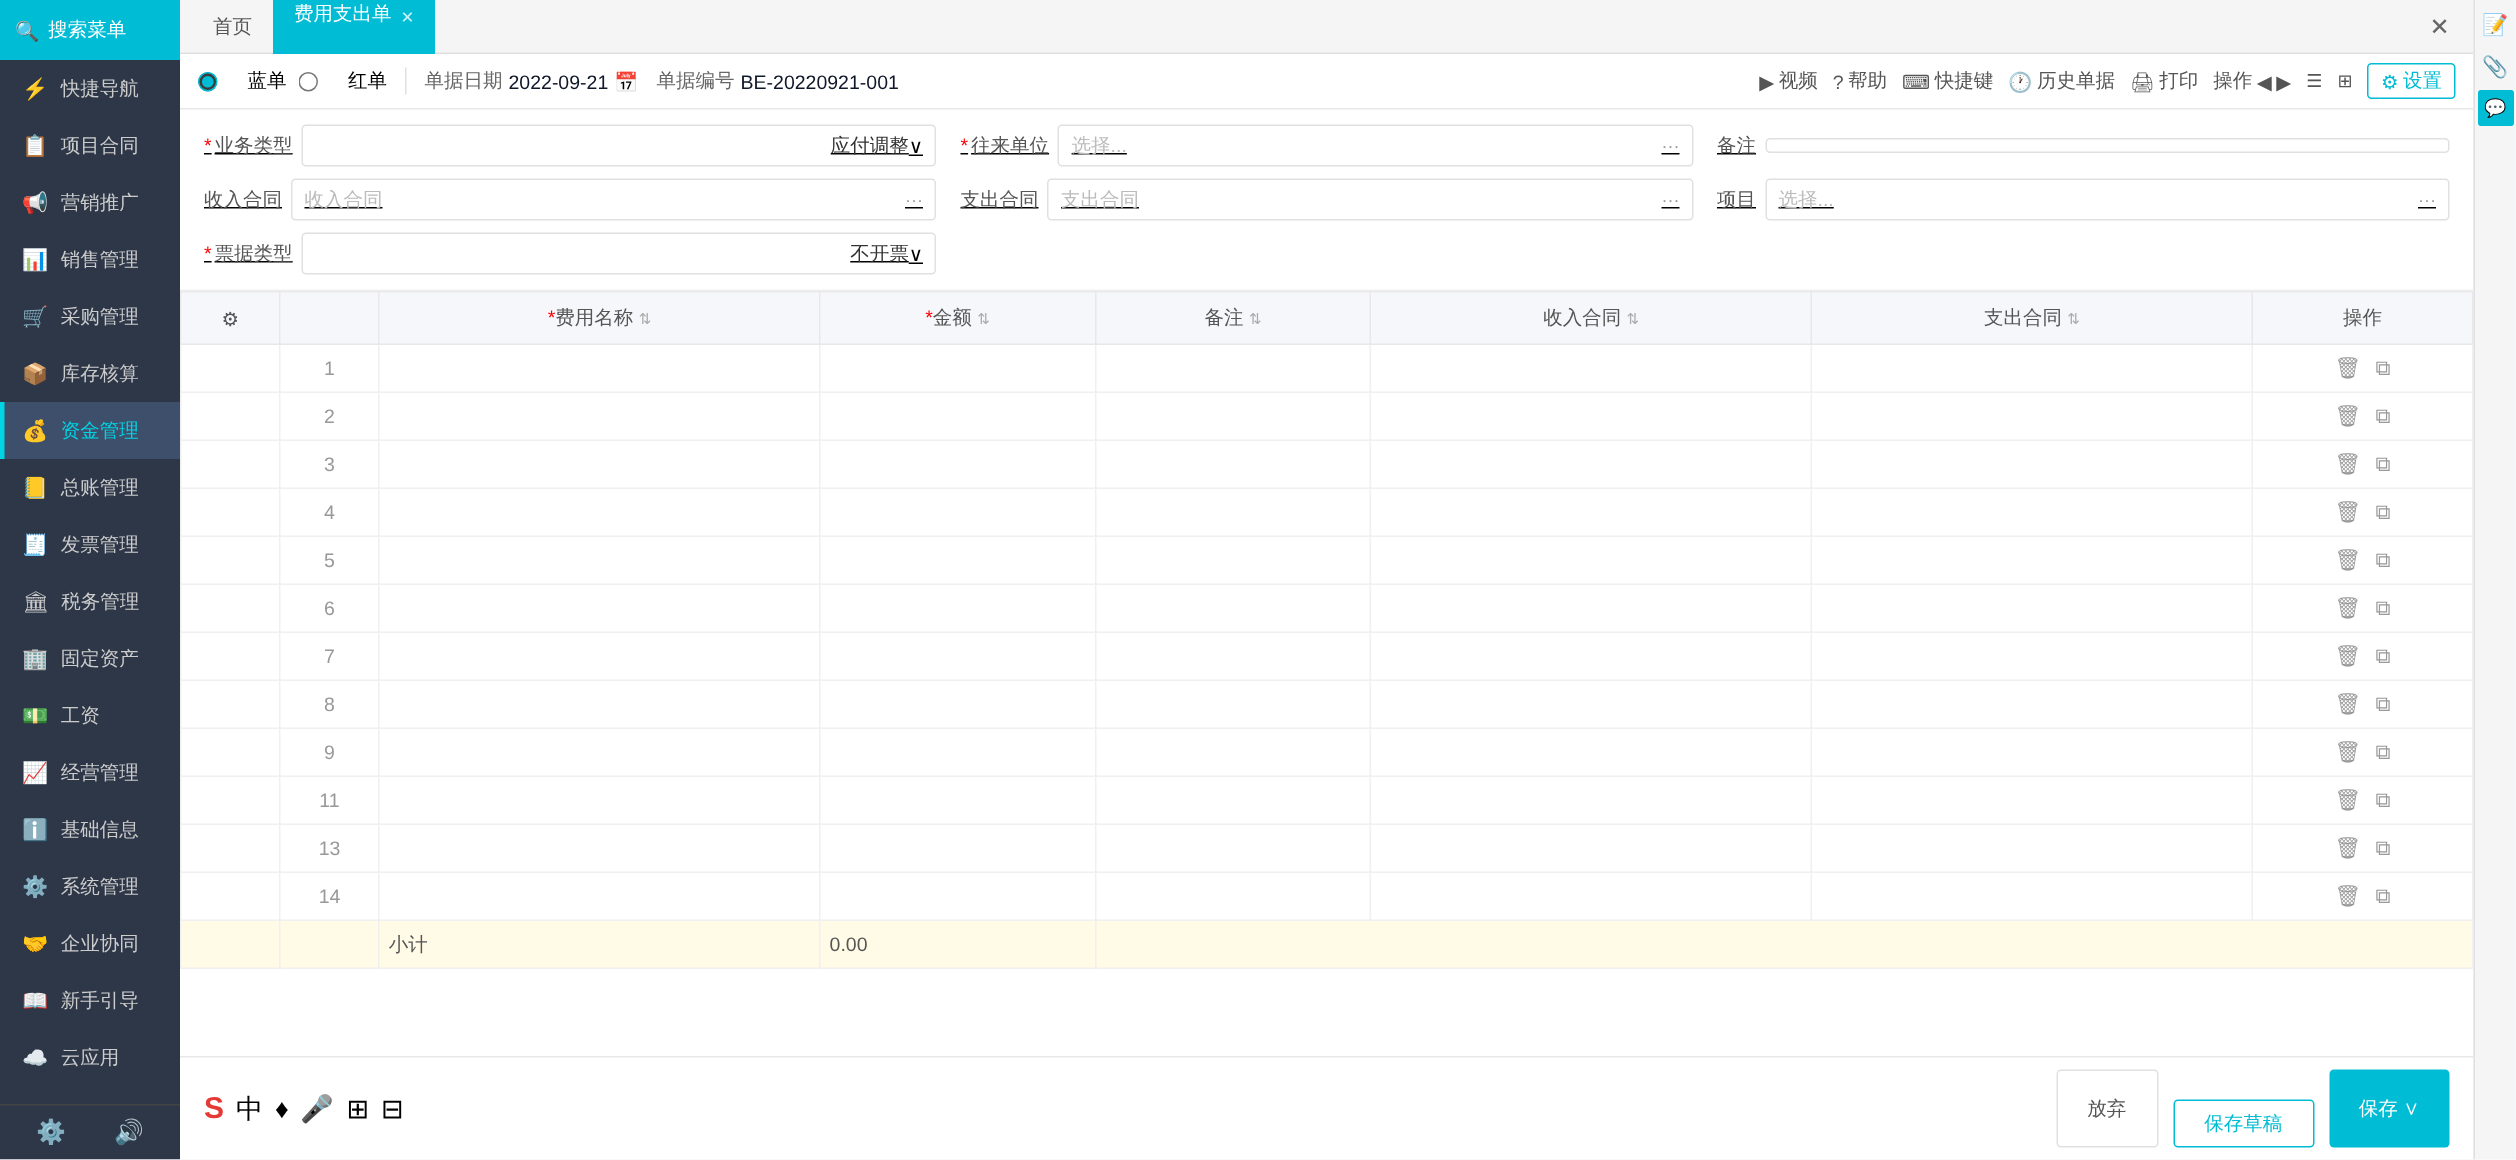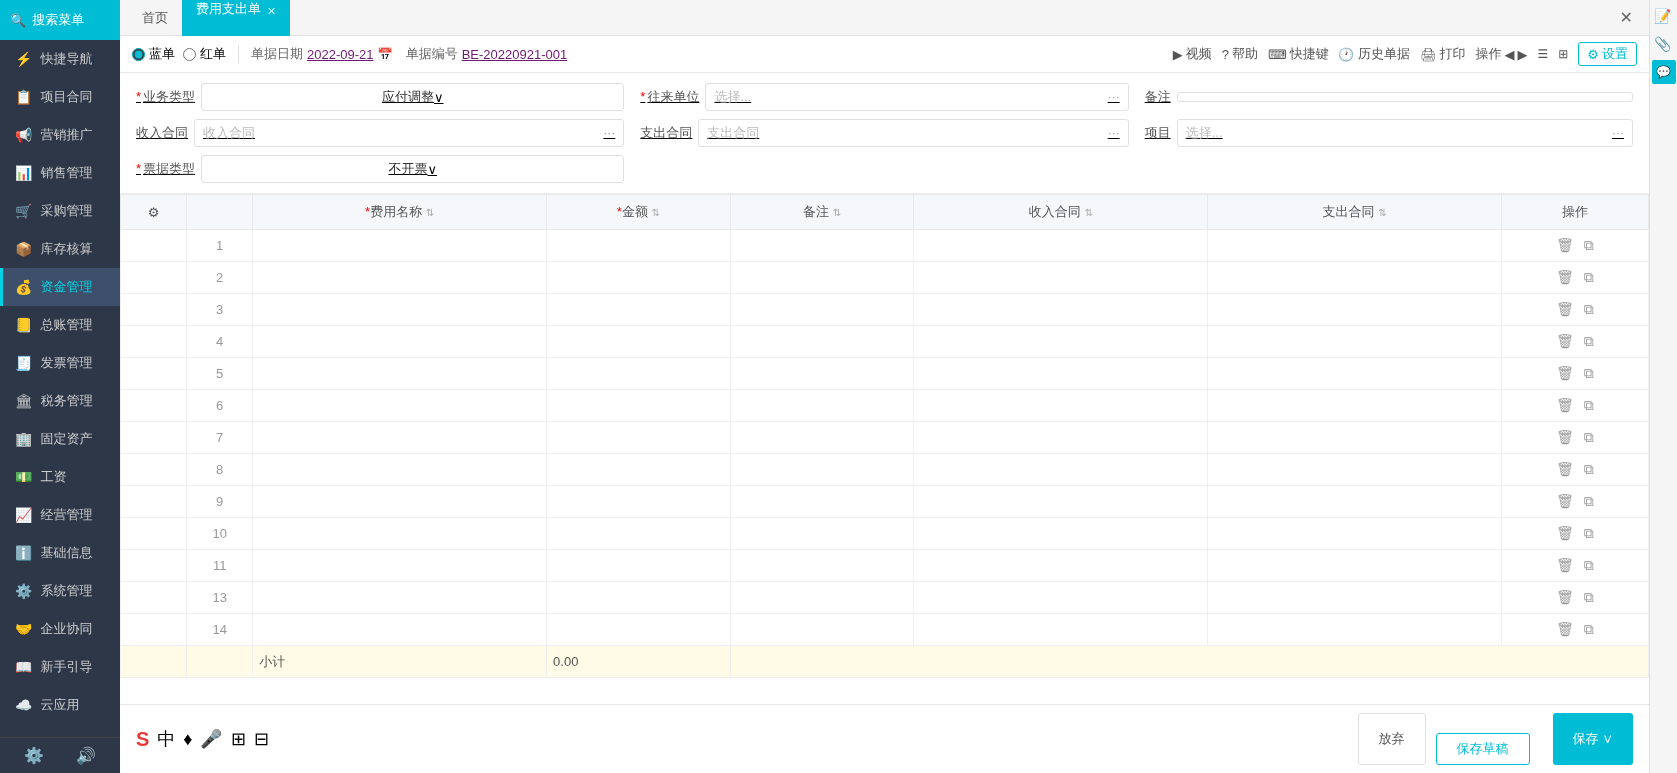--- a/index.html
+++ b/index.html
@@ -93,26 +93,26 @@
     
     .toolbar {
       display: flex;
       align-items: center;
       padding: 6px 12px;
       border-bottom: 1px solid #e8e8e8;
       gap: 12px;
       flex-shrink: 0;
     }
     .radio-group { display: flex; align-items: center; gap: 8px; }
-    .radio-item { display: flex; align-items: center; gap: 4px; cursor: pointer; }
+    .radio-item { display: flex; align-items: center; gap: 20px; cursor: pointer; }
     .radio-item input { cursor: pointer; accent-color: #00bcd4; }
     .toolbar-divider { width: 1px; height: 18px; background: #e0e0e0; }
     .toolbar-field { display: flex; align-items: center; gap: 4px; color: #555; }
     .toolbar-field .label { color: #666; }
-    .toolbar-field .value { color: #701a75; font-weight: 500; text-decoration: underline; }
+    .toolbar-field .value { color: #0f172a; font-weight: 500; }
     .toolbar-field .cal-icon { color: #999; cursor: pointer; }
     .toolbar-right { margin-left: auto; display: flex; align-items: center; gap: 10px; }
     .toolbar-btn { color: #555; cursor: pointer; font-size: 12px; display: flex; align-items: center; gap: 3px; }
     .settings-btn { color: #00bcd4; cursor: pointer; font-size: 12px; display: flex; align-items: center; gap: 3px; border: 1px solid #00bcd4; border-radius: 3px; padding: 2px 8px; }
 
     
     .form-area {
       padding: 10px 16px;
       display: grid;
       grid-template-columns: 1fr 1fr 1fr;
@@ -143,21 +143,21 @@
     .form-input .placeholder { color: #bbb; }
     .form-input .dots { color: #999; font-size: 12px; }
     .form-select {
       flex: 1;
       display: flex;
       align-items: center;
       border: 1px solid #e0e0e0;
       border-radius: 3px;
       padding: 4px 8px;
       background: white;
-      justify-content: center;
+      justify-content: flex-end;
     }
     .form-select .val { color: #333; }
 
     
     .table-container {
       flex: 1;
       overflow: auto;
       position: relative;
     }
     table {
@@ -200,21 +200,21 @@
       padding: 8px 16px;
       border-top: 1px solid #e8e8e8;
       background: white;
       flex-shrink: 0;
     }
     .bottom-icons { display: flex; gap: 8px; align-items: center; }
     .bottom-icon { font-size: 18px; cursor: pointer; }
     .bottom-actions { display: flex; gap: 10px; }
     .btn-discard { padding: 6px 20px; border: 1px solid #e0e0e0; background: white; color: #555; border-radius: 3px; cursor: pointer; }
     .btn-draft { padding: 6px 20px; border: 1px solid #00bcd4; background: white; color: #00bcd4; border-radius: 3px; cursor: pointer; margin-top: 20px; }
-    .btn-save { padding: 6px 20px; background: #00bcd4; color: white; border: none; border-radius: 3px; cursor: pointer; display: flex; align-items: center; gap: 4px; margin-left: 13px; }
+    .btn-save { padding: 6px 20px; background: #00bcd4; color: white; border: none; border-radius: 3px; cursor: pointer; display: flex; align-items: center; gap: 4px; }
 
     
     .right-side {
       width: 28px;
       background: #f5f5f5;
       display: flex;
       flex-direction: column;
       align-items: center;
       border-left: 1px solid #e0e0e0;
       padding: 4px 0;
@@ -591,33 +591,20 @@
       <td></td>
       <td></td>
       <td></td>
       <td class="op-cell">
         <span class="op-btn">🗑</span>
         <span class="op-btn">⧉</span>
       </td>
     </tr>
             <tr>
       <td class="row-num"></td>
-      <td class="row-num">10</td>
-      <td></td>
-      <td></td>
-      <td></td>
-      <td></td>
-      <td></td>
-      <td class="op-cell">
-        <span class="op-btn">🗑</span>
-        <span class="op-btn">⧉</span>
-      </td>
-    </tr>
-            <tr>
-      <td class="row-num"></td>
       <td class="row-num">11</td>
       <td></td>
       <td></td>
       <td></td>
       <td></td>
       <td></td>
       <td class="op-cell">
         <span class="op-btn">🗑</span>
         <span class="op-btn">⧉</span>
       </td>

